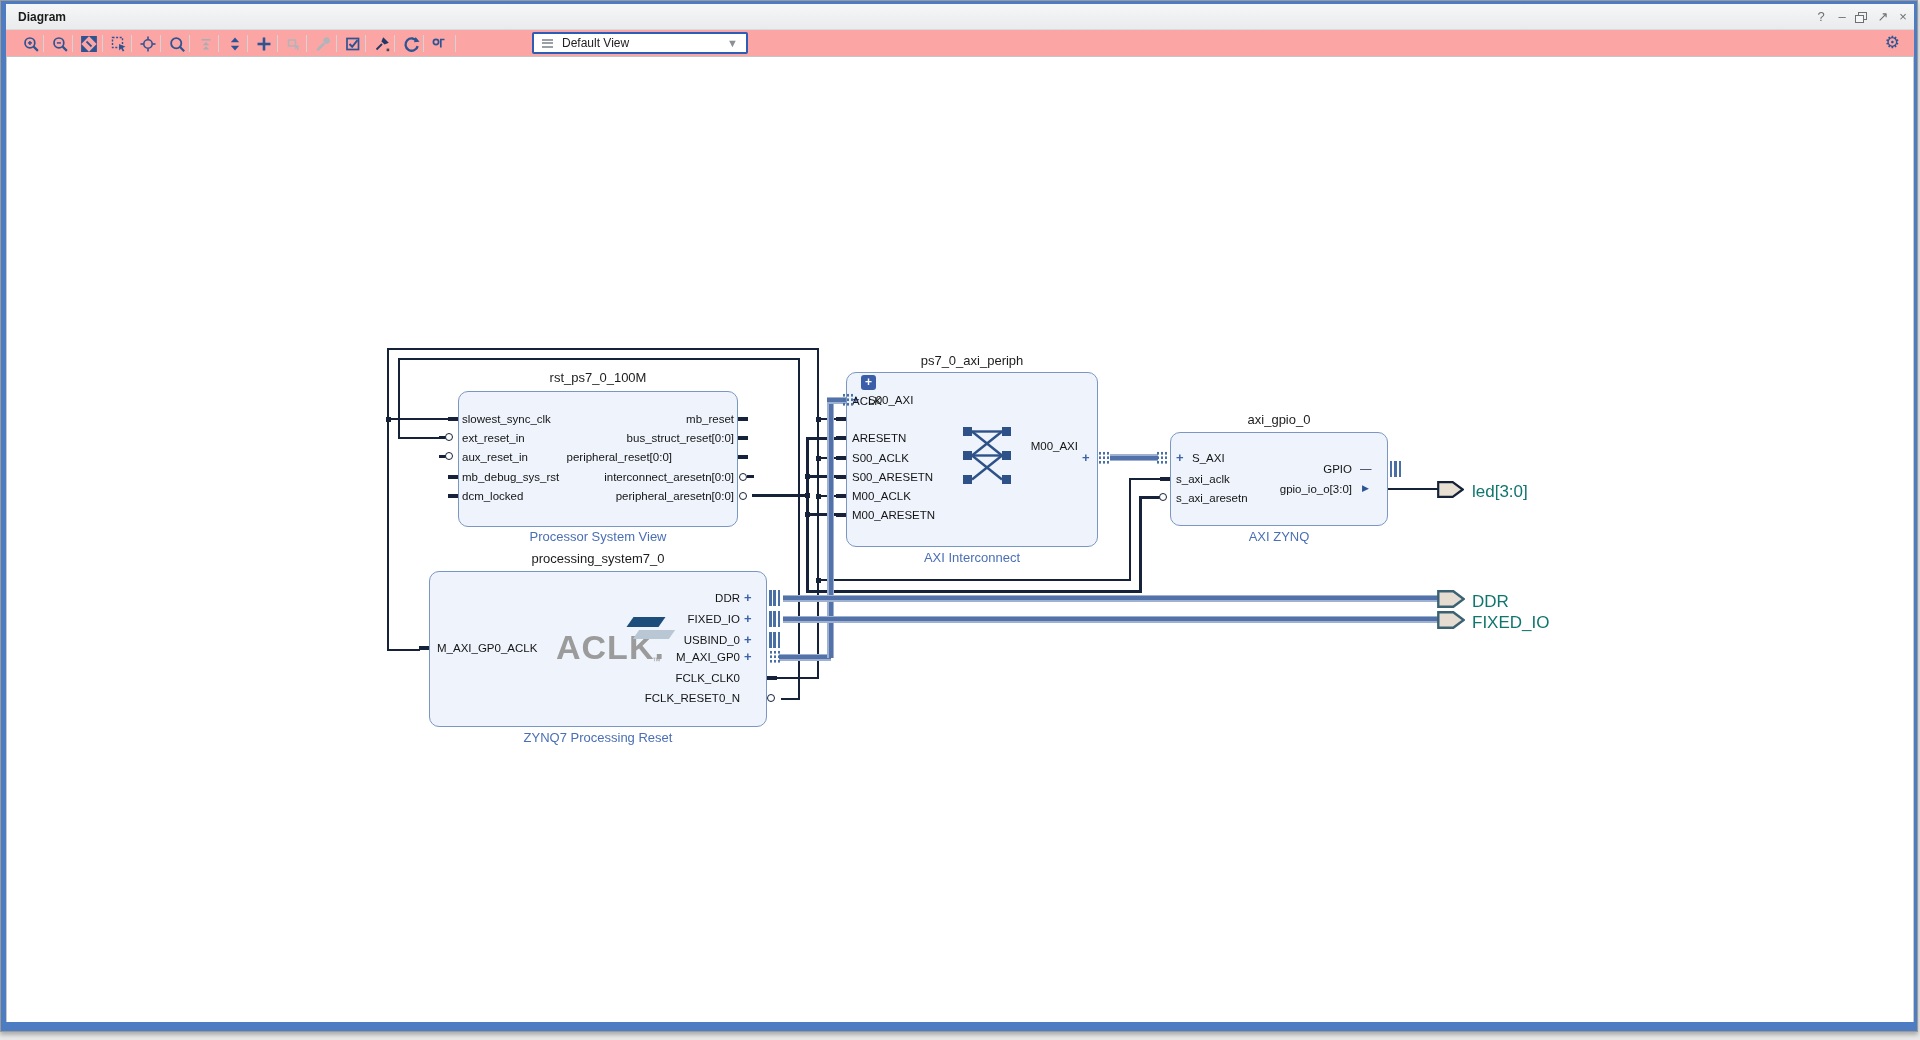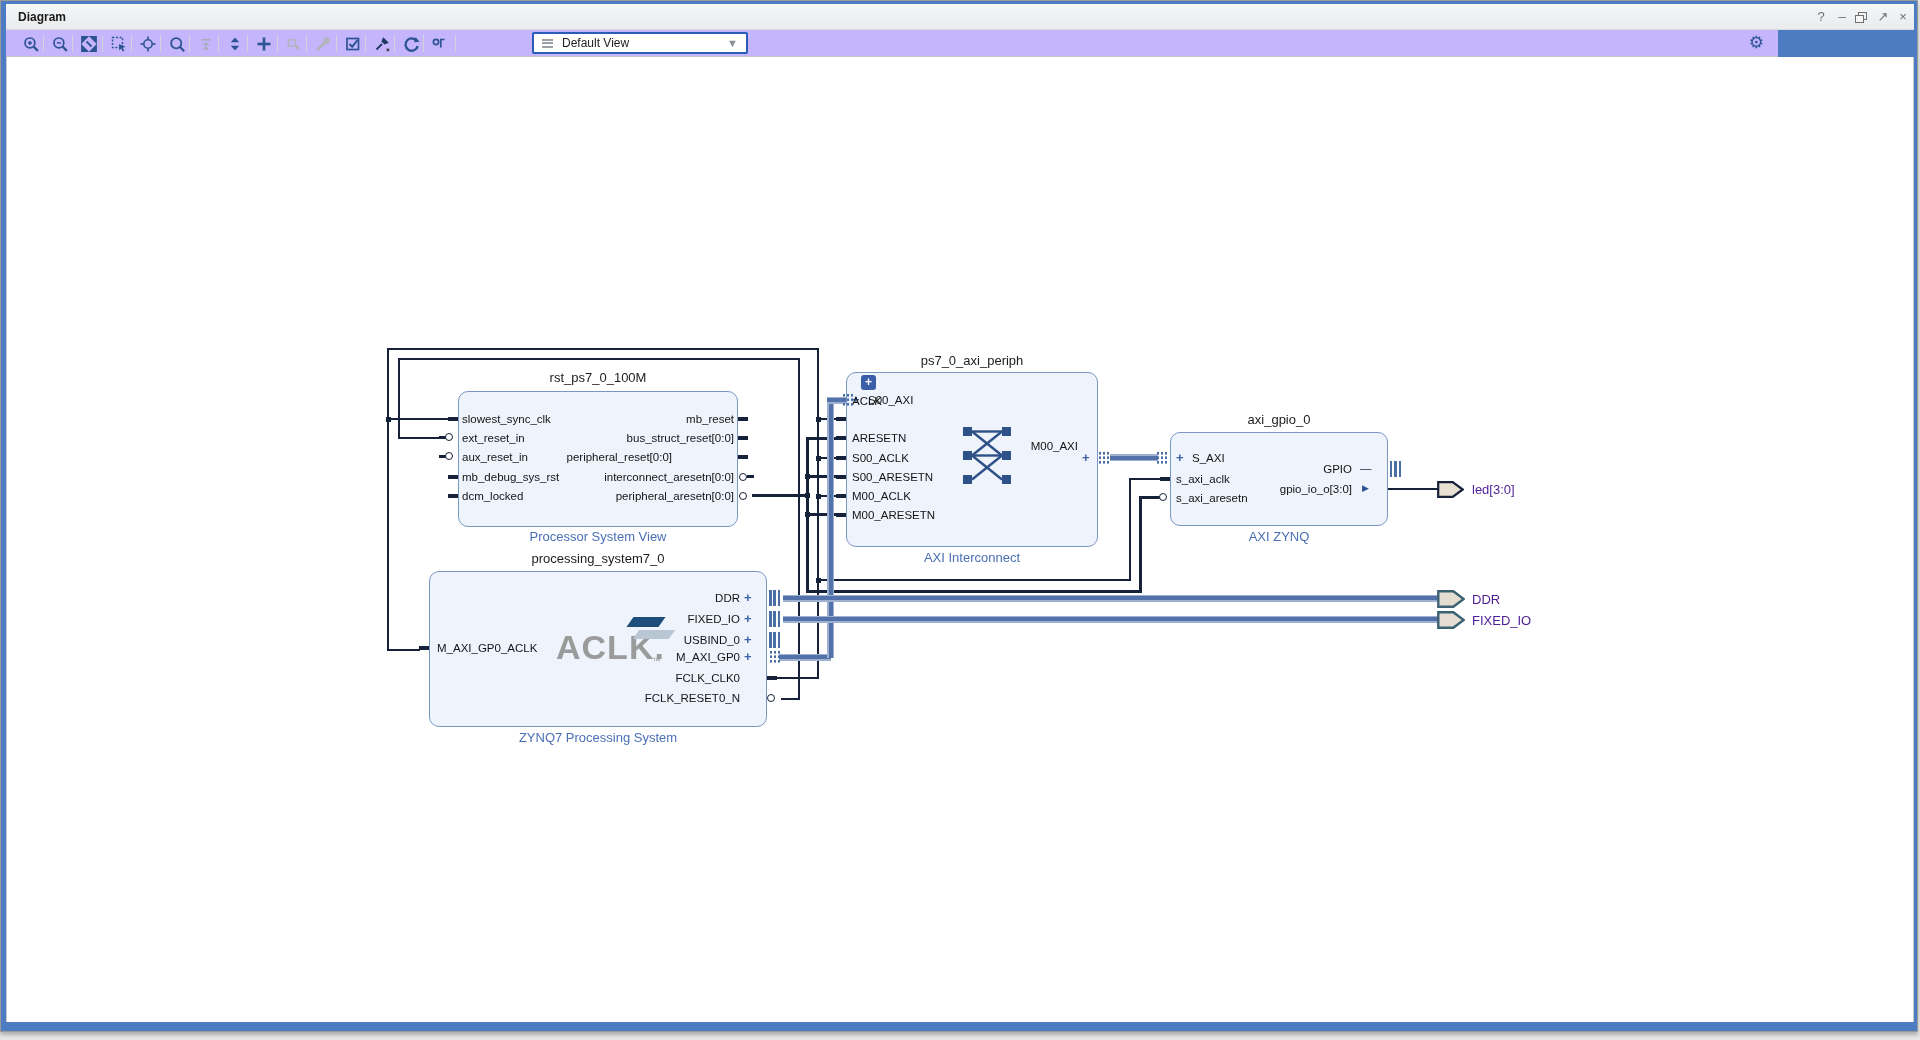--- a/index.html
+++ b/index.html
@@ -5,22 +5,22 @@
   * { margin:0; padding:0; box-sizing:border-box; }
   html,body { width:1920px; height:1040px; overflow:hidden; background:#e8e8e8;
     font-family:"Liberation Sans", sans-serif; }
   #win { position:absolute; left:0; top:0; width:1920px; height:1040px; }
   .frame { position:absolute; left:0; top:0; width:1918px; height:1032px;
     border:1px solid #9a9a9a; background:#4d7cc2; box-shadow:0 3px 4px rgba(0,0,0,.25); }
   .titlebar { position:absolute; left:6px; top:4px; width:1908px; height:26px;
     background:linear-gradient(#f5f6f7,#e9ebec); border-bottom:1px solid #d8dadc; }
   .titlebar .title { position:absolute; left:12px; top:6px; font-size:12px; font-weight:bold; color:#1b1b1b; }
   .winctl { position:absolute; top:5px; font-size:13px; color:#6f6f6f; width:18px; text-align:center; cursor:default; }
-  .toolbar { position:absolute; left:6px; top:30px; width:1772px; height:27px;
-    background:#c4b5fd; border-bottom:1px solid #c3c6c8; }
+  .toolbar { position:absolute; left:6px; top:30px; width:1908px; height:27px;
+    background:#fca5a5; border-bottom:1px solid #c3c6c8; }
   .tbtn { position:absolute; top:5px; width:24px; height:18px; display:flex; align-items:center; justify-content:center; }
   .tsep { position:absolute; top:5px; width:1px; height:17px; background:#d2d4d6; }
   .dropdown { position:absolute; left:526px; top:2px; width:216px; height:22px; background:#fff;
     border:2px solid #2b5cb8; border-radius:2px; display:flex; align-items:center; }
   .dropdown .burger { width:11px; height:9px; margin-left:8px;
     background:repeating-linear-gradient(#9aa0a6 0 2px, transparent 2px 3.5px); }
   .dropdown .val { font-size:12px; color:#222; margin-left:9px; }
   .dropdown .chev { position:absolute; right:8px; color:#8a9096; font-size:11px; }
   .canvas { position:absolute; left:6px; top:57px; width:1908px; height:966px; background:#ffffff;
     border-left:1px solid #c7cacc; border-right:1px solid #c7cacc; }
@@ -39,21 +39,21 @@
   .plusbtn { position:absolute; width:15px; height:15px; background:#3b5ea8; border-radius:3px;
     color:#fff; font-size:12px; font-weight:bold; text-align:center; line-height:15px; }
   
   .wt { position:absolute; background:#16213a; }           
   .wk { position:absolute; background:#16213a; }           
   .bush { position:absolute; height:7px;
     background:linear-gradient(to bottom,#9fb1d0 0 1.5px,#5372a9 1.5px 5.5px,#9fb1d0 5.5px 7px); }
   .busv { position:absolute; width:7px;
     background:linear-gradient(to right,#9fb1d0 0 1.5px,#5372a9 1.5px 5.5px,#9fb1d0 5.5px 7px); }
   .junc { position:absolute; width:5px; height:5px; background:#16213a; }
-  .extlabel { position:absolute; font-size:13px; color:#4c1d95; white-space:nowrap; }
+  .extlabel { position:absolute; font-size:17px; color:#0f766e; white-space:nowrap; }
   .gear { position:absolute; right:14px; top:2px; font-size:17px; color:#2d5492; }
   svg { display:block; }
 </style>
 </head>
 <body>
 
 <div id="win">
   <div class="frame"></div>
 
   <div class="titlebar">
@@ -322,21 +322,21 @@
   <span class="plabel" style="left:1360px;top:461px;color:#16213a">—</span>
   <span class="plabel" style="right:568px;top:482px">gpio_io_o[3:0]</span>
   <span style="position:absolute;left:1362px;top:483px;font-size:9px;color:#2d5492">▶</span>
   <div class="hatch" style="left:1156px;top:451px"></div>
   <div class="stub" style="left:1160px;top:477px;width:10px"></div>
   <div class="inv" style="left:1159px;top:493px"></div>
   <div class="bars" style="left:1390px;top:461px"></div>
 
   <div class="btitle" style="left:429px;top:551px;width:338px">processing_system7_0</div>
   <div class="blk" style="left:429px;top:571px;width:338px;height:156px"></div>
-  <div class="btype" style="left:429px;top:730px;width:338px">ZYNQ7 Processing System</div>
+  <div class="btype" style="left:429px;top:730px;width:338px">ZYNQ7 Processing Reset</div>
   <span class="plabel" style="left:437px;top:641px">M_AXI_GP0_ACLK</span>
   <span class="plabel" style="right:1180px;top:591px">DDR</span>
   <span class="plabel" style="right:1180px;top:612px">FIXED_IO</span>
   <span class="plabel" style="right:1180px;top:633px">USBIND_0</span>
   <span class="plabel" style="right:1180px;top:650px">M_AXI_GP0</span>
   <span class="plabel" style="right:1180px;top:671px">FCLK_CLK0</span>
   <span class="plabel" style="right:1180px;top:691px">FCLK_RESET0_N</span>
   <span class="pglyph" style="left:744px;top:591px">+</span>
   <span class="pglyph" style="left:744px;top:612px">+</span>
   <span class="pglyph" style="left:744px;top:633px">+</span>

